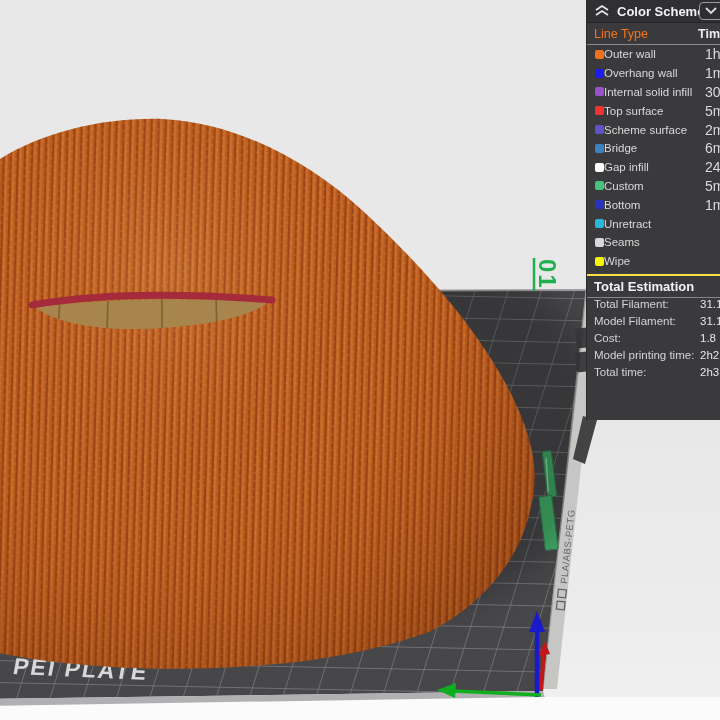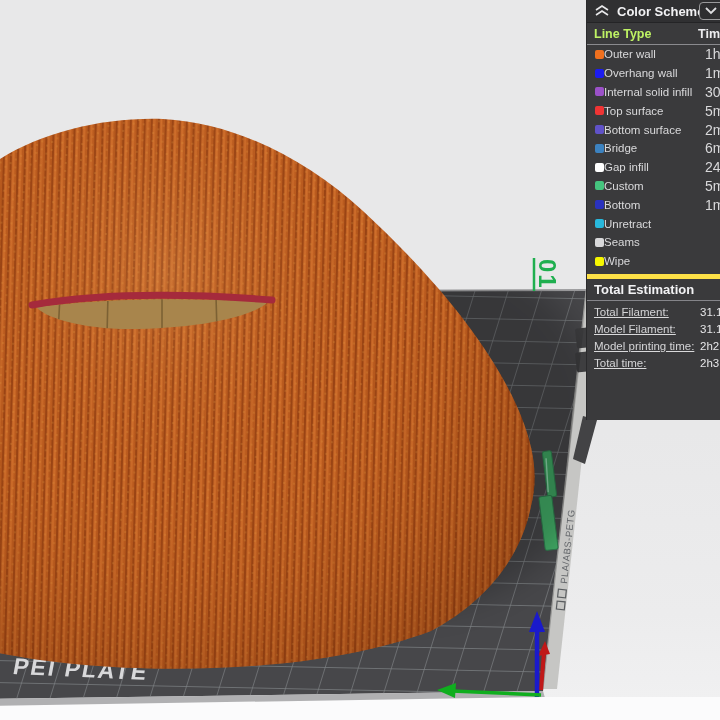--- a/index.html
+++ b/index.html
@@ -25,31 +25,31 @@
   .panel-title{margin-left:8px;font-weight:bold;font-size:13px;color:#F2F2F4;white-space:nowrap;}
   .scheme-dropdown{
     position:absolute;left:112px;top:2px;width:40px;height:16px;
     border:1.5px solid #9A9A9C;border-radius:4px;background:#2E2E30;
     display:flex;align-items:center;justify-content:flex-start;padding-left:5px;box-sizing:content-box;
   }
   .col-header{
     position:relative;height:21px;display:flex;align-items:center;
     border-bottom:1px solid #8A8A8E;
   }
-  .col-line-type{margin-left:7px;font-weight:bold;font-size:12.5px;color:#bef264;}
+  .col-line-type{margin-left:7px;font-weight:normal;font-size:12.5px;color:#f97316;}
   .col-time{position:absolute;left:111px;font-weight:bold;font-size:12.5px;color:#ECECEE;white-space:nowrap;}
   .lt-row{position:relative;height:18.8px;display:flex;align-items:center;}
   .lt-chip{width:9px;height:9px;margin-left:8px;border-radius:2px;flex:0 0 auto;}
   .lt-label{white-space:nowrap;color:#D9D9DB;font-size:11.5px;}
   .lt-time{position:absolute;left:116px;white-space:nowrap;font-size:14px;color:#D9D9DB;background:#3A3A3C;padding-left:2px;}
   .est-title{
     height:21px;line-height:21px;padding-left:7px;font-weight:bold;font-size:13px;color:#F2F2F4;
-    border-top:5px solid #fde047;border-bottom:1px solid #85858A;margin-top:3px;
-  }
-  .est-row{position:relative;height:17.2px;display:flex;align-items:flex-end;text-decoration:underline;}
+    border-top:2px solid #fde047;border-bottom:1px solid #85858A;margin-top:3px;
+  }
+  .est-row{position:relative;height:17.2px;display:flex;align-items:flex-start;}
   .est-label{margin-left:7px;white-space:nowrap;font-size:11.5px;color:#D4D4D6;}
   .est-value{position:absolute;left:111px;white-space:nowrap;font-size:11.5px;color:#E6E6E8;background:#3A3A3C;padding-left:2px;}
 </style>
 </head>
 <body>
 
 <svg id="scene" viewBox="0 0 720 720">
   <defs>
     <pattern id="gridPat" width="33" height="22" patternUnits="userSpaceOnUse" patternTransform="rotate(1.2) skewX(-16)">
       <path d="M0,0 H33 M0,0 V22" stroke="#7B7F82" stroke-width="1.4" fill="none"></path>
@@ -198,21 +198,21 @@
     <span class="lt-label">Internal solid infill</span>
     <span class="lt-time">30m</span>
   </div>
   <div class="lt-row">
     <span class="lt-chip" style="background: rgb(240, 52, 52);"></span>
     <span class="lt-label">Top surface</span>
     <span class="lt-time">5m</span>
   </div>
   <div class="lt-row">
     <span class="lt-chip" style="background: rgb(96, 82, 200);"></span>
-    <span class="lt-label">Bottom surface</span>
+    <span class="lt-label">Scheme surface</span>
     <span class="lt-time">2m</span>
   </div>
   <div class="lt-row">
     <span class="lt-chip" style="background: rgb(60, 130, 192);"></span>
     <span class="lt-label">Bridge</span>
     <span class="lt-time">6m</span>
   </div>
   <div class="lt-row">
     <span class="lt-chip" style="background: rgb(255, 255, 255);"></span>
     <span class="lt-label">Gap infill</span>
@@ -248,20 +248,24 @@
 
   <div class="est-row">
     <span class="est-label">Total Filament:</span>
     <span class="est-value">31.1</span>
   </div>
   <div class="est-row">
     <span class="est-label">Model Filament:</span>
     <span class="est-value">31.1</span>
   </div>
   <div class="est-row">
+    <span class="est-label">Cost:</span>
+    <span class="est-value">1.8</span>
+  </div>
+  <div class="est-row">
     <span class="est-label">Model printing time:</span>
     <span class="est-value">2h2</span>
   </div>
   <div class="est-row">
     <span class="est-label">Total time:</span>
     <span class="est-value">2h3</span>
   </div>
 </div>
 
 </body></html>

